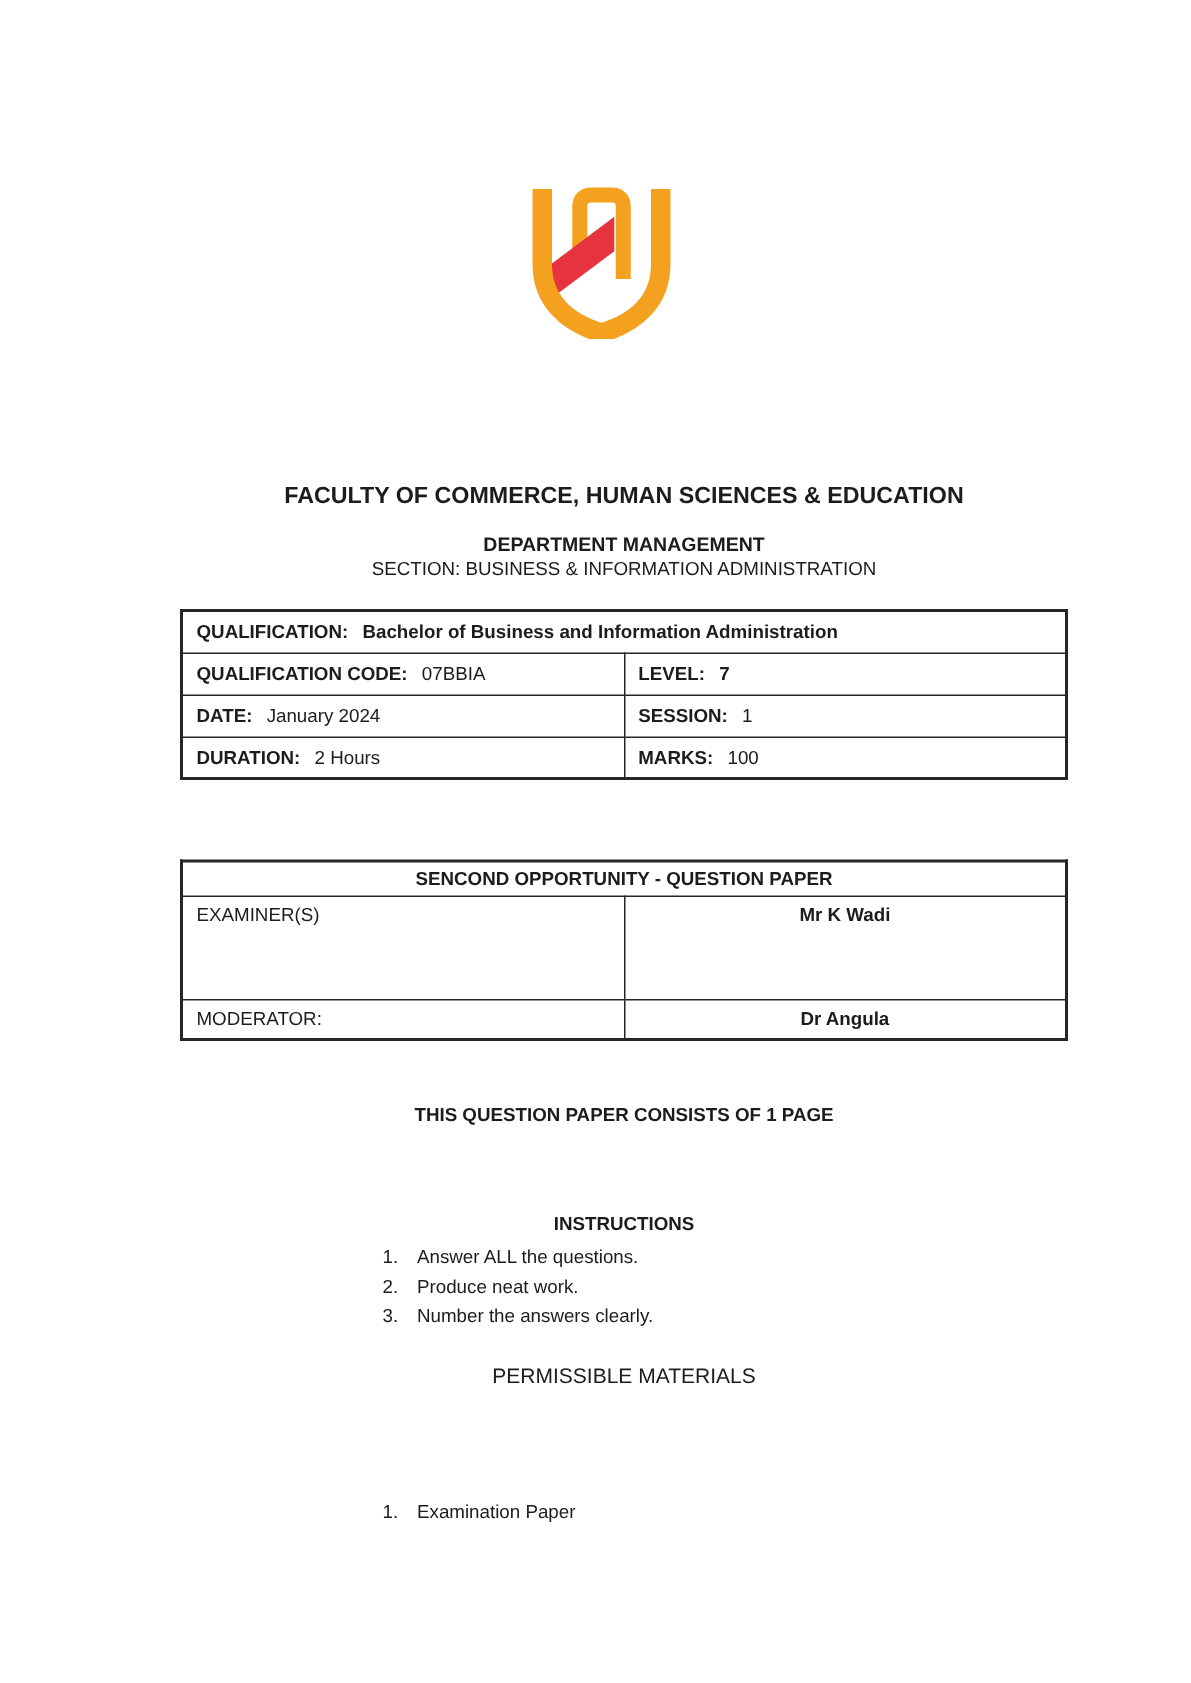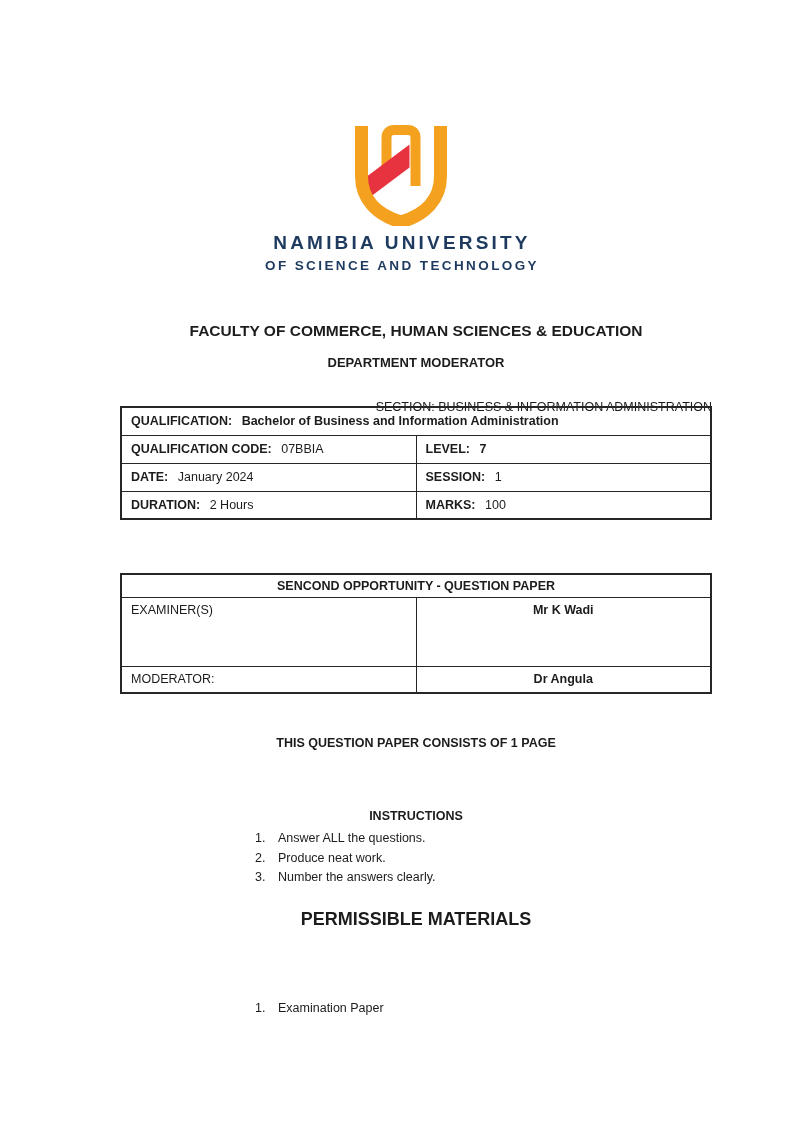--- a/index.html
+++ b/index.html
@@ -15,21 +15,21 @@
   }
   
   .logo-shield { position:absolute; left:353px; top:124px; width:96px; height:102px; }
   .wordmark { position:absolute; left:120px; top:231px; width:564px; text-align:center; color:#1e3a5f; }
   .wordmark .wm1 { font-size:19px; font-weight:700; letter-spacing:3.2px; line-height:23px; }
   .wordmark .wm2 { font-size:13.5px; font-weight:600; letter-spacing:2.4px; line-height:17px; margin-top:3px; }
   
   .center-band { position:absolute; left:120px; width:592px; text-align:center; }
   .faculty   { top:322px; font-size:15.5px; font-weight:700; }
   .department{ top:355px; font-size:13px;  font-weight:700; }
-  .section   { top:400px; font-size:12.5px;text-align:right; }
+  .section   { top:372px; font-size:12.5px; }
   
   table { border-collapse:collapse; table-layout:fixed; }
   .tbl { position:absolute; left:120px; width:592px; }
   .tbl td { border:1.5px solid #262626; font-size:12.5px; padding:5px 9px; vertical-align:middle; }
   .tbl1 { top:406px; border:2px solid #262626; }
   .tbl1 td { height:28px; }
   .tbl1 .c1 { width:49.3%; }
   .lbl { font-weight:700; margin-right:6px; }
   .val { font-weight:400; }
   .val.bold { font-weight:700; }
@@ -37,48 +37,44 @@
   .tbl2 .hdr td { text-align:center; font-weight:700; height:23px; padding:3px; }
   .tbl2 .colA { width:103px; }
   .tbl2 .exam td { height:69px; vertical-align:top; }
   .tbl2 .mod td  { height:27px; vertical-align:top; }
   .tbl2 .name { text-align:center; font-weight:700; }
   .tbl2 .rowlbl { font-weight:400;margin-top:48px; }
   
   .consists  { top:736px; font-size:12.5px; font-weight:700; }
   .excluding { top:757px; font-size:12.5px; }
   .instr-title { top:809px; font-size:12.5px; font-weight:700; }
-  .perm-title  { top:909px; font-size:18px; font-weight:700; }
+  .perm-title  { top:909px; font-size:14px; font-weight:400; }
   .num-list { position:absolute; left:255px; list-style:none; font-size:12.5px; }
   .instr-list { top:832px; }
   .mat-list   { top:1002px; }
   .num-list li { margin-bottom:6.5px; line-height:13px; }
   .num-list .n { display:inline-block; width:23px; }
 </style>
 </head>
 <body>
 
 <div class="page">
 
   <svg class="logo-shield" viewBox="0 0 95 102" xmlns="http://www.w3.org/2000/svg">
 
     <path d="M33,45 V14 Q33,6 41,6 H54 Q62,6 62,14 V62" fill="none" stroke-width="10" stroke="#F3A11E"></path>
 
     <polygon points="14,52 56,20.5 56,43.5 14,75" fill="#E6333F"></polygon>
 
     <path d="M8,2 V52 C8,76 24,91 47.5,98 C71,91 87,76 87,52 V2" fill="none" stroke-width="13" stroke="#F3A11E"></path>
   </svg>
 
-  <div class="wordmark">
-    <div class="wm1">NAMIBIA UNIVERSITY</div>
-    <div class="wm2">OF SCIENCE AND TECHNOLOGY</div>
-  </div>
 
   <div class="center-band faculty">FACULTY OF COMMERCE, HUMAN SCIENCES &amp; EDUCATION</div>
-  <div class="center-band department">DEPARTMENT MODERATOR</div>
+  <div class="center-band department">DEPARTMENT MANAGEMENT</div>
   <div class="center-band section">SECTION: BUSINESS &amp; INFORMATION ADMINISTRATION</div>
 
   <table class="tbl tbl1">
     <tbody>
         <tr>
       <td colspan="2">
         <span class="lbl">QUALIFICATION:</span>
         <span class="val bold">Bachelor of Business and Information Administration</span>
       </td>
     </tr>

